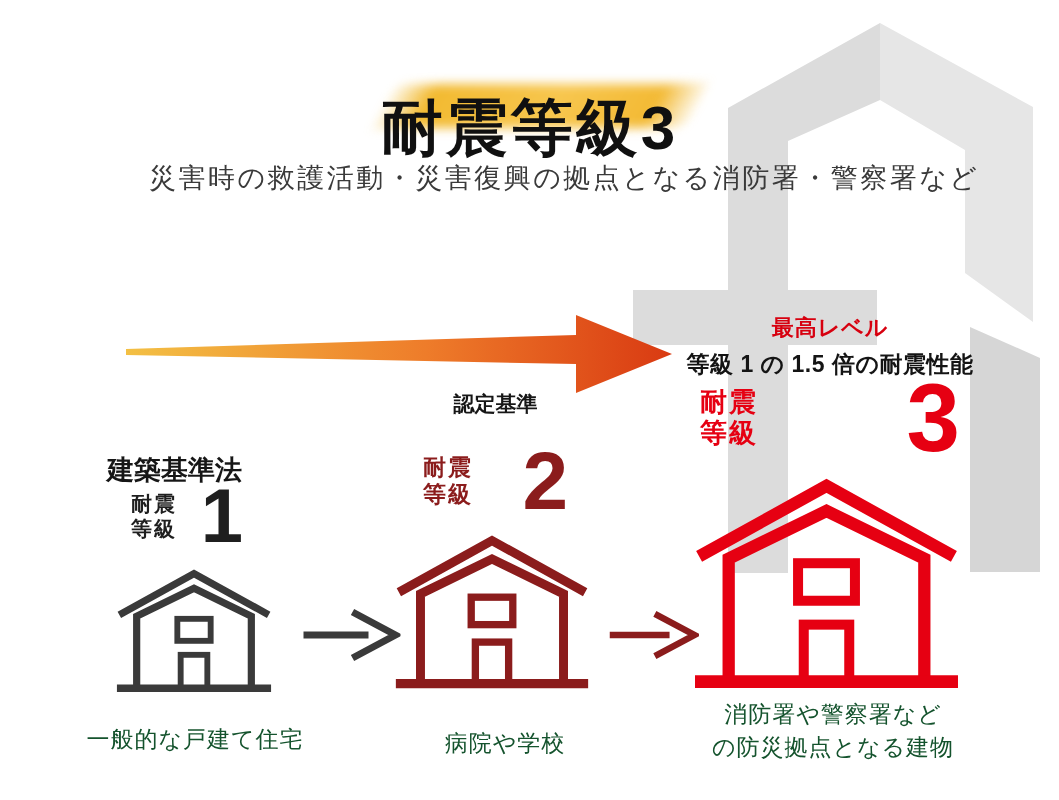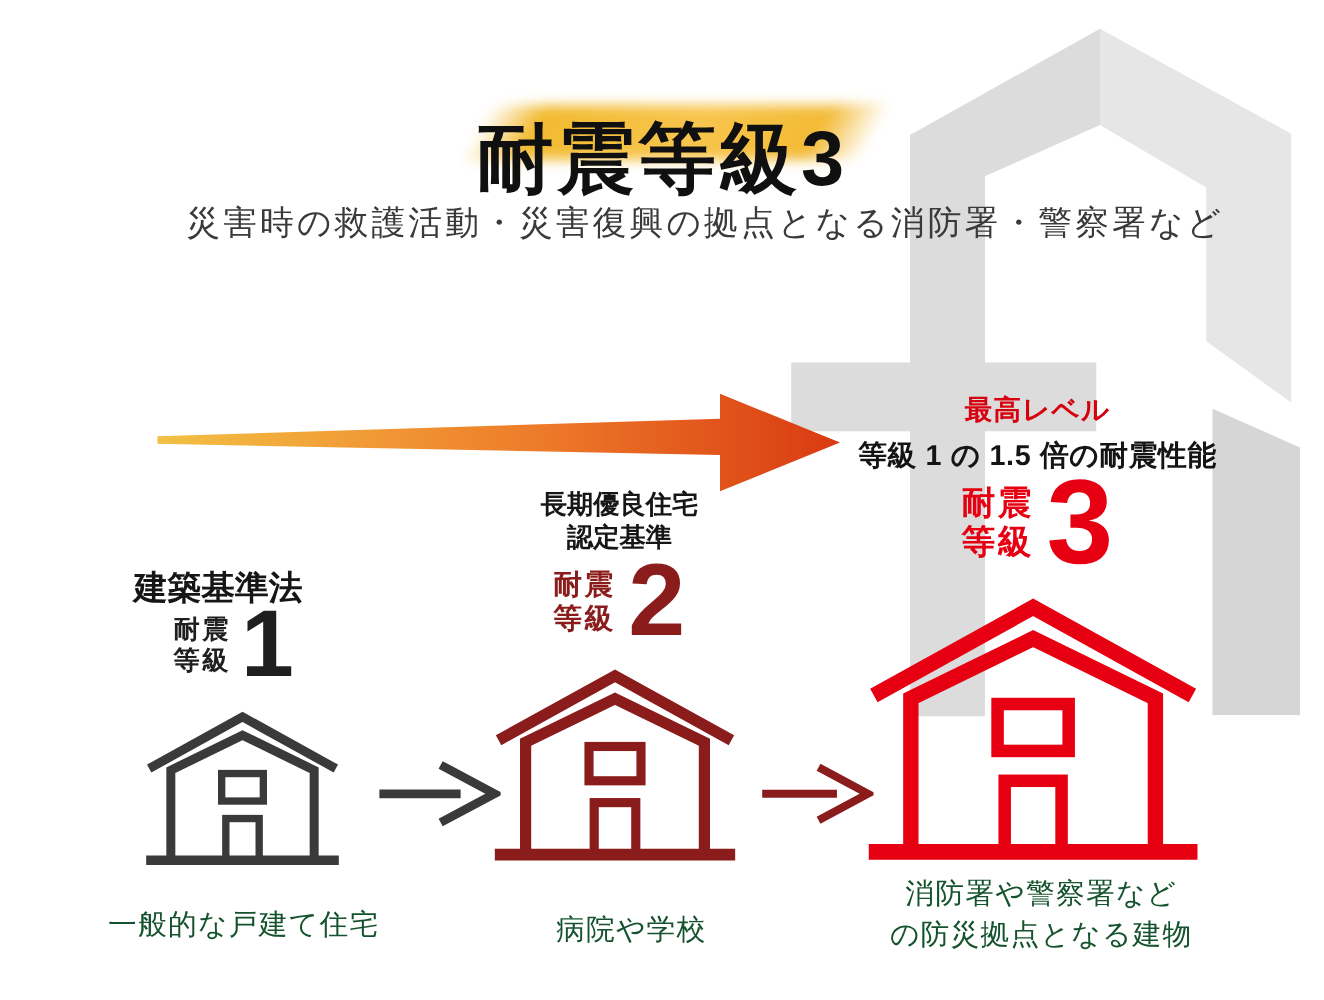--- a/index.html
+++ b/index.html
@@ -30,21 +30,21 @@
 
   
   .orange-arrow{left:124px;top:312px;z-index:2;}
 
   
   .callout{left:660px;top:313px;width:340px;text-align:center;z-index:3;}
   .max-level{font-size:22px;font-weight:700;color:#d7000f;letter-spacing:1px;}
   .perf{font-size:23px;font-weight:700;color:#141414;letter-spacing:.5px;margin-top:6px;}
 
   
-  .badge{display:flex;align-items:center;justify-content:center;z-index:3;}
+  .badge{display:flex;align-items:center;justify-content:space-between;z-index:3;}
   .badge .kanji{font-weight:700;text-align:center;}
   .badge .num{font-weight:700;}
   .badge3{left:700px;top:381px;width:260px;}
   .badge3 .kanji{font-size:27px;line-height:31px;color:#e60012;letter-spacing:2px;}
   .badge3 .num{font-size:96px;line-height:74px;color:#e60012;margin-left:10px;}
   .badge2{left:423px;top:449px;width:145px;}
   .badge2 .kanji{font-size:23px;line-height:27px;color:#8b1c1c;letter-spacing:2px;}
   .badge2 .num{font-size:82px;line-height:64px;color:#8b1c1c;margin-left:10px;}
   .badge1{left:131px;top:486px;width:112px;}
   .badge1 .kanji{font-size:21px;line-height:25px;color:#1f1f1f;letter-spacing:2px;}
@@ -123,21 +123,20 @@
 
   <div class="abs badge badge3">
     <div class="kanji">
       <div>耐震</div>
       <div>等級</div>
     </div>
     <div class="num">3</div>
   </div>
 
   <div class="abs std std2">
-    <div>長期優良住宅</div>
     <div>認定基準</div>
   </div>
   <div class="abs badge badge2">
     <div class="kanji">
       <div>耐震</div>
       <div>等級</div>
     </div>
     <div class="num">2</div>
   </div>
 

